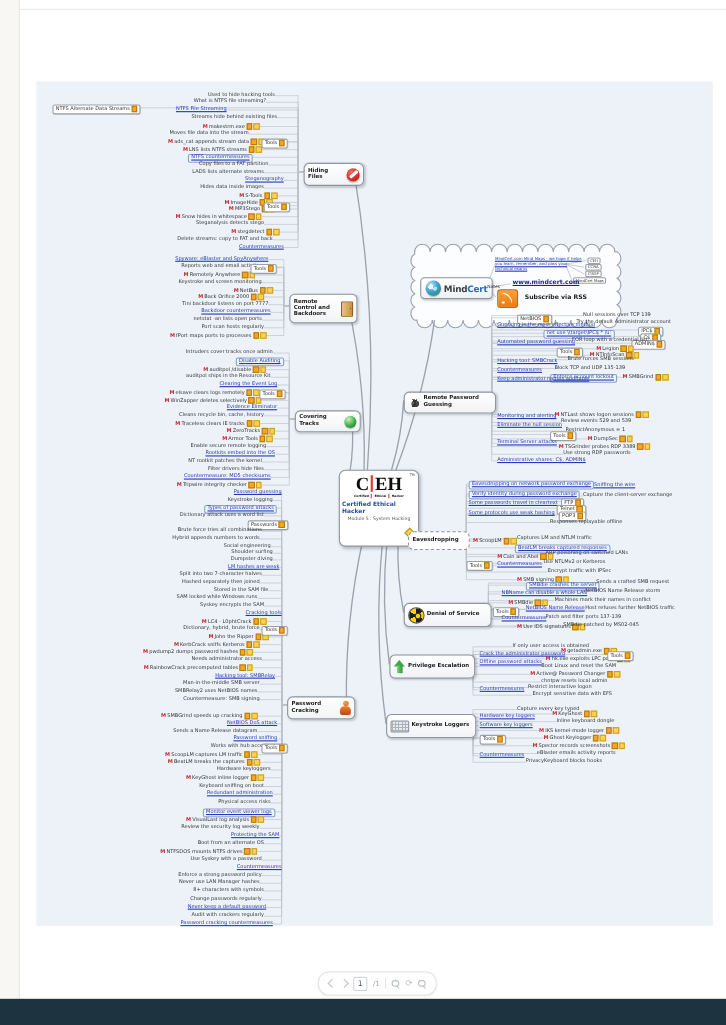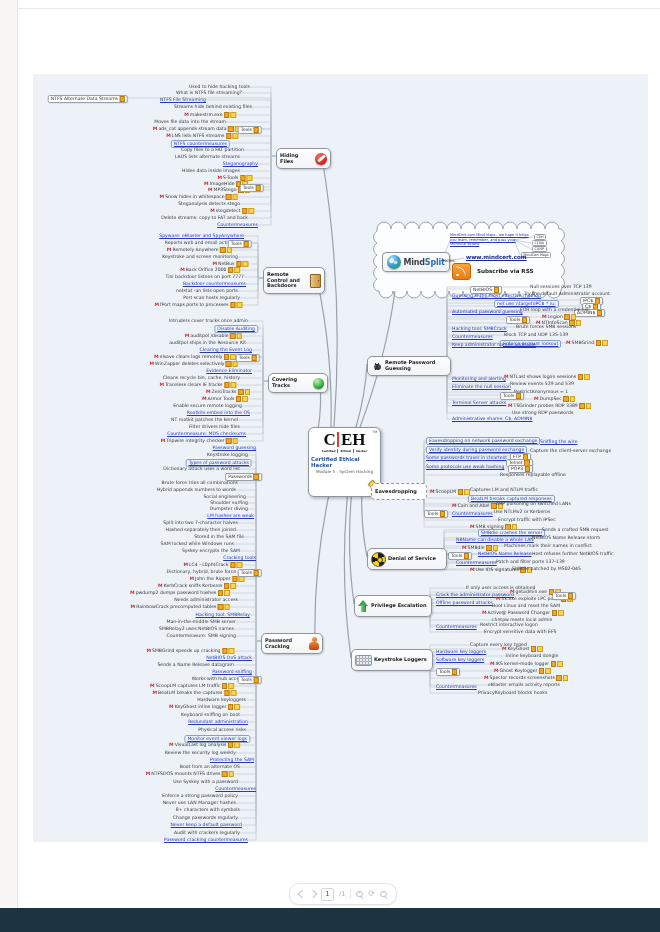--- a/index.html
+++ b/index.html
@@ -570,21 +570,21 @@
     <div class="n n-link" style="left: 403px; top: 583px;"><span>Software key loggers</span></div>
     <div class="n n-note" style="left: 457px; top: 587px;"><span class="m-flag">M</span><span>IKS kernel-mode logger</span><span class="mini-ic"></span><span class="mini-ic2"></span></div>
     <div class="n n-note" style="left: 461px; top: 594px;"><span class="m-flag">M</span><span>Ghost Keylogger</span><span class="mini-ic"></span><span class="mini-ic2"></span></div>
     <div class="n n-box" style="left: 403px; top: 594px;"><span>Tools</span><span class="mini-ic"></span></div>
     <div class="n n-note" style="left: 451px; top: 601px;"><span class="m-flag">M</span><span>Spector records screenshots</span><span class="mini-ic"></span><span class="mini-ic2"></span></div>
     <div class="n n-txt" style="left: 455px; top: 608px;"><span>eBlaster emails activity reports</span></div>
     <div class="n n-link" style="left: 403px; top: 610px;"><span>Countermeasures</span></div>
     <div class="n n-txt" style="left: 445px; top: 616px;"><span>PrivacyKeyboard blocks hooks</span></div>
     <div class="mindcert-box" style="left: 349px; top: 178px;">
       <span class="ic globe-icon"></span>
-      <span class="mindcert-word"><span>Mind</span><b>Split</b></span>
+      <span class="mindcert-word"><span>Mind</span><b>Cert</b></span>
     </div>
     <div class="cloud-txt" style="left: 417px; top: 159px;">
       <div>MindCert.com Mind Maps - we hope it helps</div>
       <div>you learn, remember, and pass your</div>
       <div>technical exams</div>
     </div>
     <div class="cloud-minibox" style="left: 501px; top: 160px;">CEH</div>
     <div class="cloud-minibox" style="left: 499px; top: 166px;">CCNA</div>
     <div class="cloud-minibox" style="left: 499px; top: 172px;">CISSP</div>
     <div class="cloud-minibox" style="left: 488px; top: 178px;">MindCert Maps</div>

